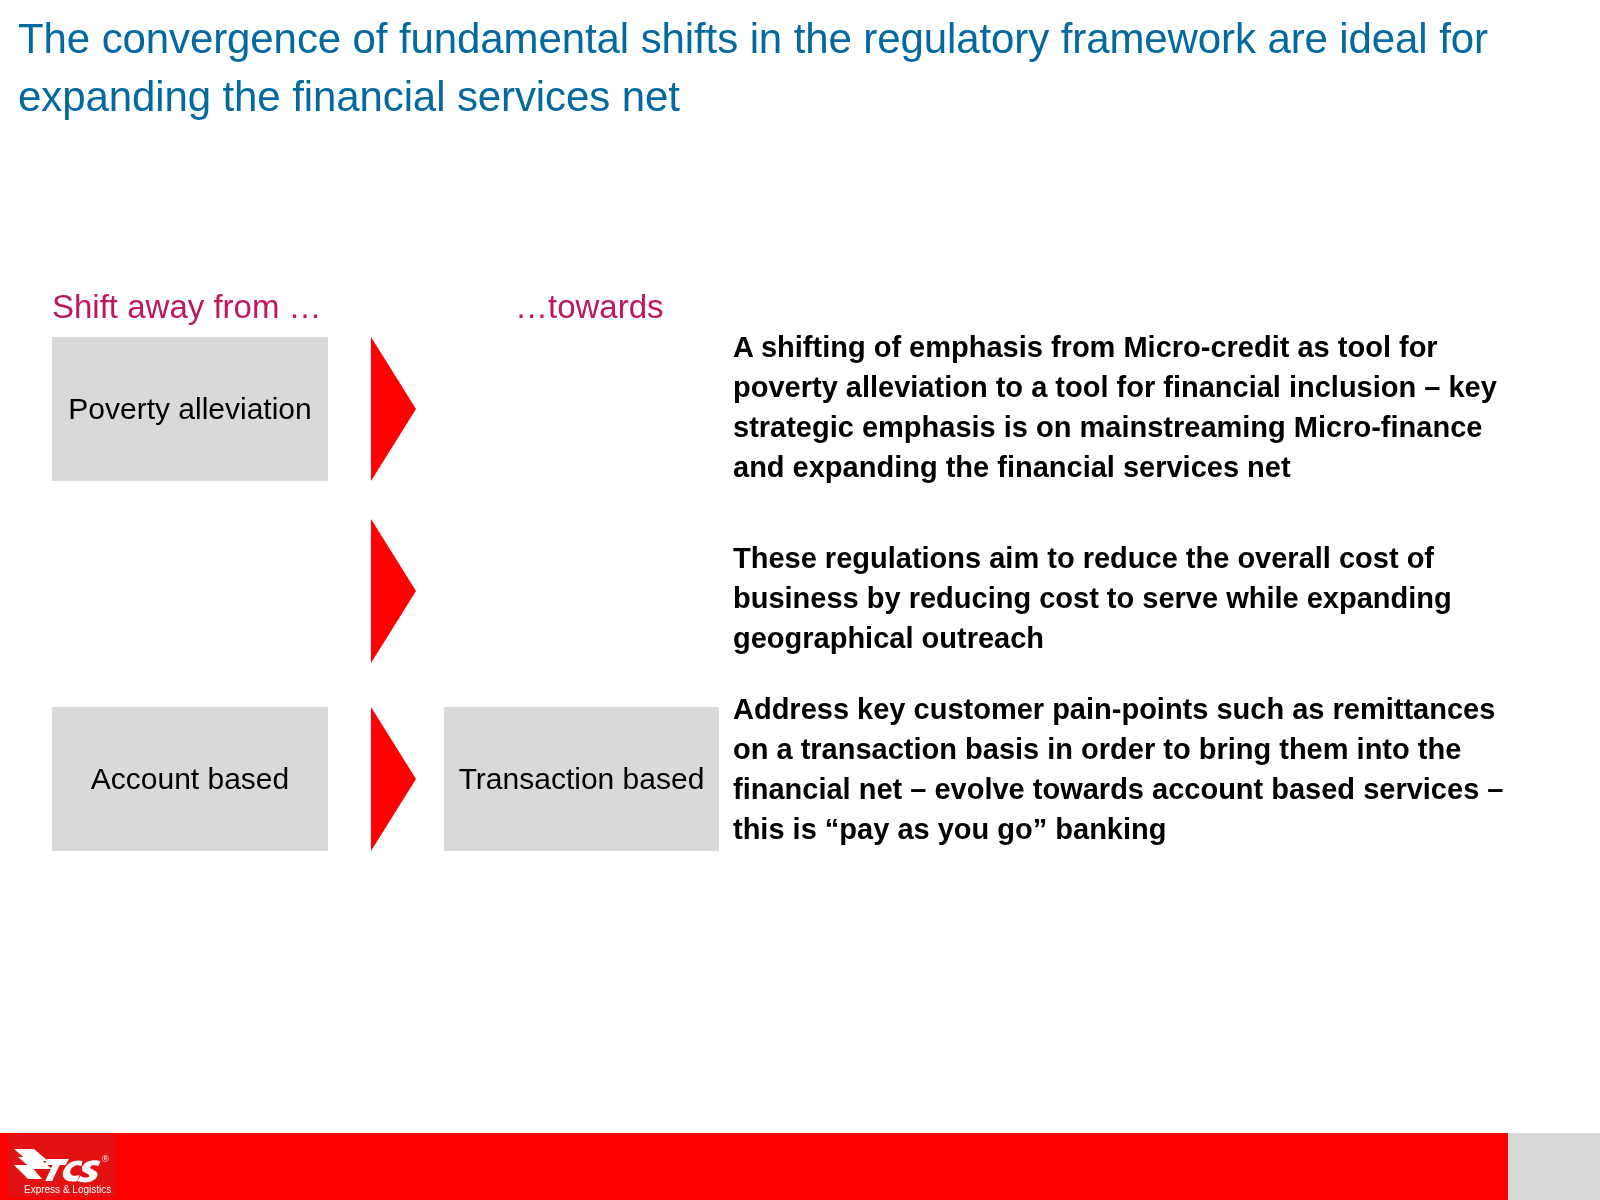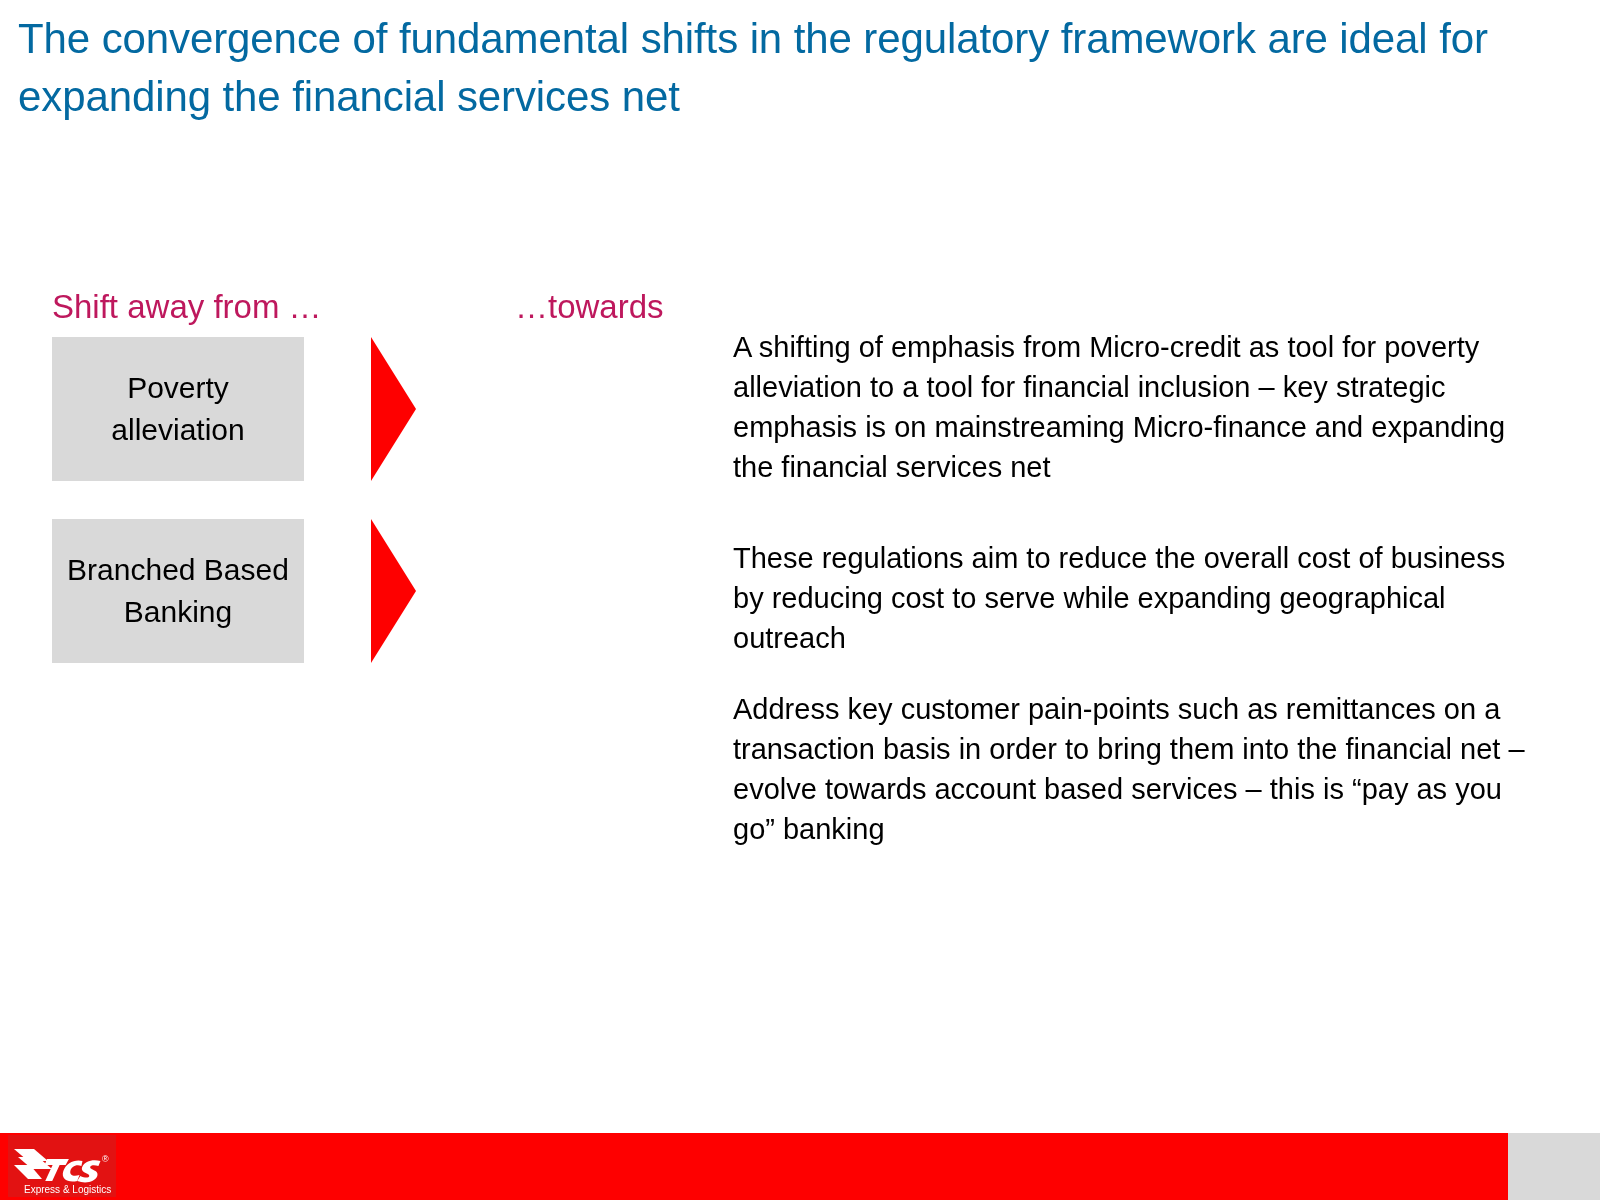--- a/index.html
+++ b/index.html
@@ -68,40 +68,40 @@
     align-items: center;
     justify-content: center;
     text-align: center;
     font-size: 30px;
     line-height: 42px;
     font-weight: 400;
     color: #000000;
     padding: 0 8px;
     box-sizing: border-box;
   }
-  .box-from { left: 52px;  width: 252px; }
+  .box-from { left: 52px;  width: 276px; }
   .box-to   { left: 444px; width: 275px; }
 
   .arrow {
     position: absolute;
     left: 370px;
     top: 0;
     width: 46px;
     height: 144px;
   }
   .arrow svg { display: block; width: 46px; height: 144px; }
 
   
   .desc {
     position: absolute;
     left: 733px;
     width: 800px;
     font-size: 29px;
     line-height: 40px;
-    font-weight: 400;
+    font-weight: 700;
     color: #000000;
   }
   .desc-1 { top: 327px; }
   .desc-2 { top: 538px; }
   .desc-3 { top: 689px; }
 
   
   .footer {
     position: absolute;
     left: 0;
@@ -150,30 +150,40 @@
 
     <div class="arrow">
       <svg viewBox="0 0 46 144" xmlns="http://www.w3.org/2000/svg">
         <polygon points="1,0 46,72 1,144" fill="#FE0000"></polygon>
       </svg>
     </div>
 
   </div>
 
   <div class="row row-2">
-    <div class="box box-from">Branched Based Banking</div>
 
     <div class="arrow">
       <svg viewBox="0 0 46 144" xmlns="http://www.w3.org/2000/svg">
         <polygon points="1,0 46,72 1,144" fill="#FE0000"></polygon>
       </svg>
     </div>
 
   </div>
 
+  <div class="row row-3">
+    <div class="box box-from">Account based</div>
+
+    <div class="arrow">
+      <svg viewBox="0 0 46 144" xmlns="http://www.w3.org/2000/svg">
+        <polygon points="1,0 46,72 1,144" fill="#FE0000"></polygon>
+      </svg>
+    </div>
+
+    <div class="box box-to">Transaction based</div>
+  </div>
 
 </div>
 
 <div class="desc desc-1">A shifting of emphasis from Micro-credit as tool for poverty alleviation to a tool for financial inclusion – key strategic emphasis is on mainstreaming Micro-finance and expanding the financial services net</div>
 
 <div class="desc desc-2">These regulations aim to reduce the overall cost of business by reducing cost to serve while expanding geographical outreach</div>
 
 <div class="desc desc-3">Address key customer pain-points such as remittances on a transaction basis in order to bring them into the financial net – evolve towards account based services – this is “pay as you go” banking</div>
 
 <div class="footer">

